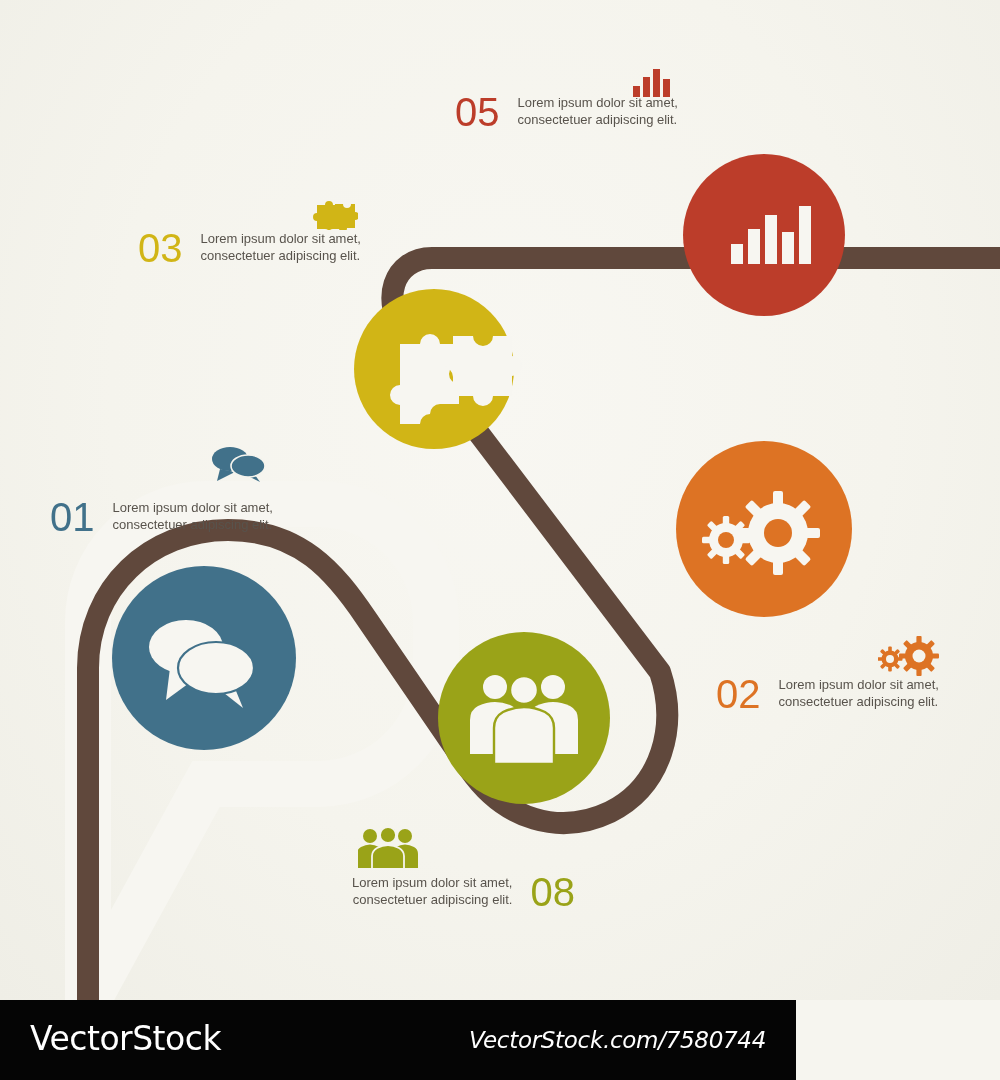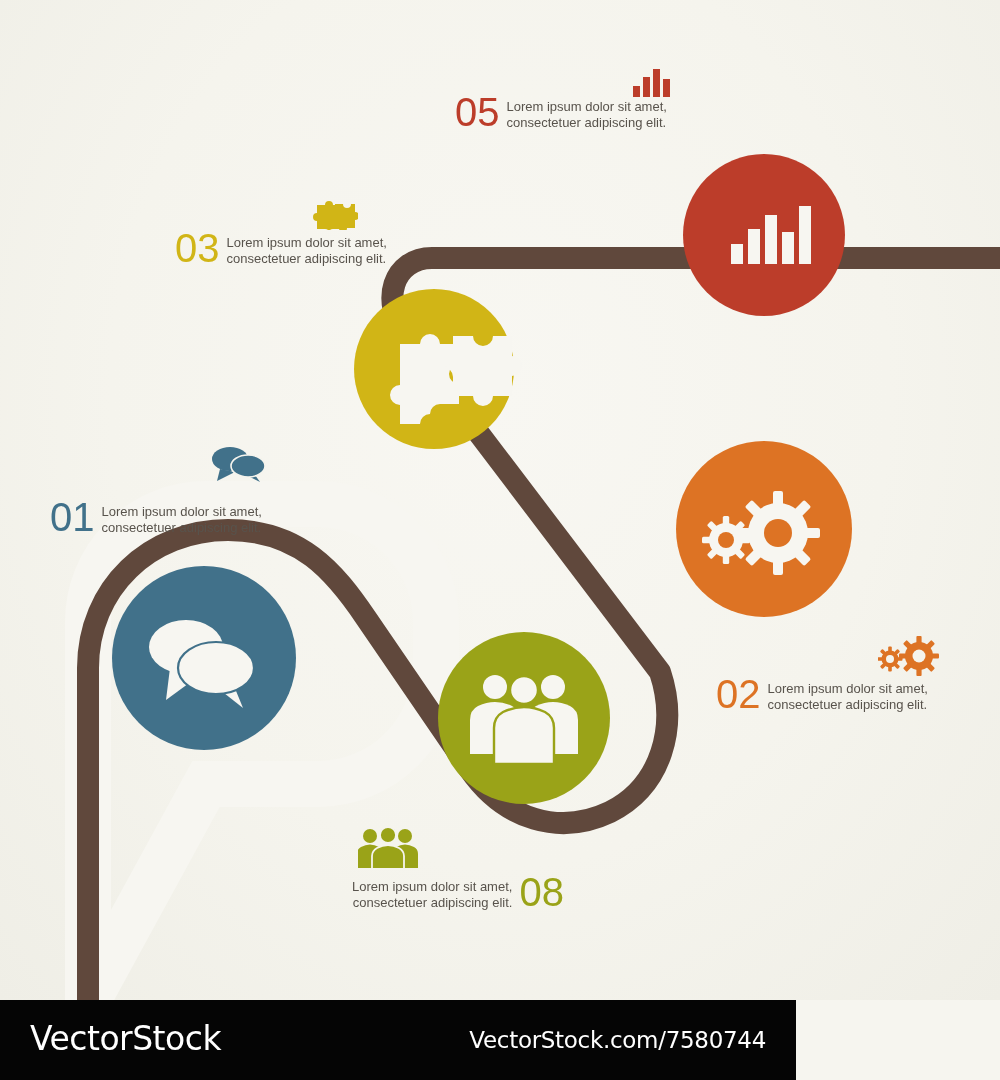--- a/index.html
+++ b/index.html
@@ -20,22 +20,22 @@
     width: 1000px; height: 1000px;
     background: radial-gradient(ellipse at 50% 40%, #f8f7f2 0%, #f5f4ed 55%, #efeee6 100%);
     overflow: hidden;
   }
   .svg-layer { position: absolute; left: 0; top: 0; width: 1000px; height: 1000px; }
 
   
   .label {
     position: absolute;
     display: flex;
-    align-items: flex-end;
-    gap: 7px;
+    align-items: center;
+    gap: 18px;
     white-space: nowrap;
   }
   .label .num {
     font-size: 40px;
     font-weight: 400;
     letter-spacing: 0px;
     line-height: 1;
   }
   .label .txt {
     font-size: 13px;
@@ -63,20 +63,21 @@
     font-weight: 400;
     letter-spacing: -0.5px;
   }
   #footer .url {
     position: absolute;
     right: 30px; top: 27px;
     color: #ffffff;
     font-size: 23px;
     font-family: "DejaVu Sans", sans-serif;
     letter-spacing: -0.3px;
+    font-style: italic;
   }
 </style>
 </head>
 <body>
 
 <div id="stage">
 
   <div id="canvas">
 
     <svg class="svg-layer" viewBox="0 0 1000 1000">
@@ -209,21 +210,21 @@
     </div>
 
     <svg class="icon-top" style="left:306px; top:196px;" width="52" height="34" viewBox="0 0 52 34">
       <g fill="#d1b516">
         <path d="M 11 9 l 8 0 a 4 4 0 0 1 4 -4 a 4 4 0 0 1 4 4 l 8 0 l 0 8 a 4 4 0 0 0 0 8 l 0 8
                  l -8 0 a 4 4 0 0 0 -4 4 a 4 4 0 0 0 -4 -4 l -8 0 l 0 -8 a 4 4 0 0 1 -4 -4 a 4 4 0 0 1 4 -4 Z"></path>
         <path d="M 31 3 l 8 0 a 4 4 0 0 0 4 4 a 4 4 0 0 0 4 -4 l 4 0 l 0 8 a 4 4 0 0 1 0 8 l 0 8
                  l -8 0 a 4 4 0 0 1 -4 4 a 4 4 0 0 1 -4 -4 l -4 0 Z" transform="translate(-2,5)"></path>
       </g>
     </svg>
-    <div class="label" style="left:138px; top:228px;margin-left:37px;">
+    <div class="label" style="left:138px; top:228px;">
       <span class="num" style="color:#d1b516">03</span>
       <span class="txt">
         <span>Lorem ipsum dolor sit amet,</span><br>
         <span>consectetuer adipiscing elit.</span>
       </span>
     </div>
 
     <svg class="icon-top" style="left:210px; top:446px;" width="56" height="36" viewBox="0 0 56 36">
       <g fill="#41718a">
         <ellipse cx="20" cy="13" rx="18" ry="12"></ellipse>

